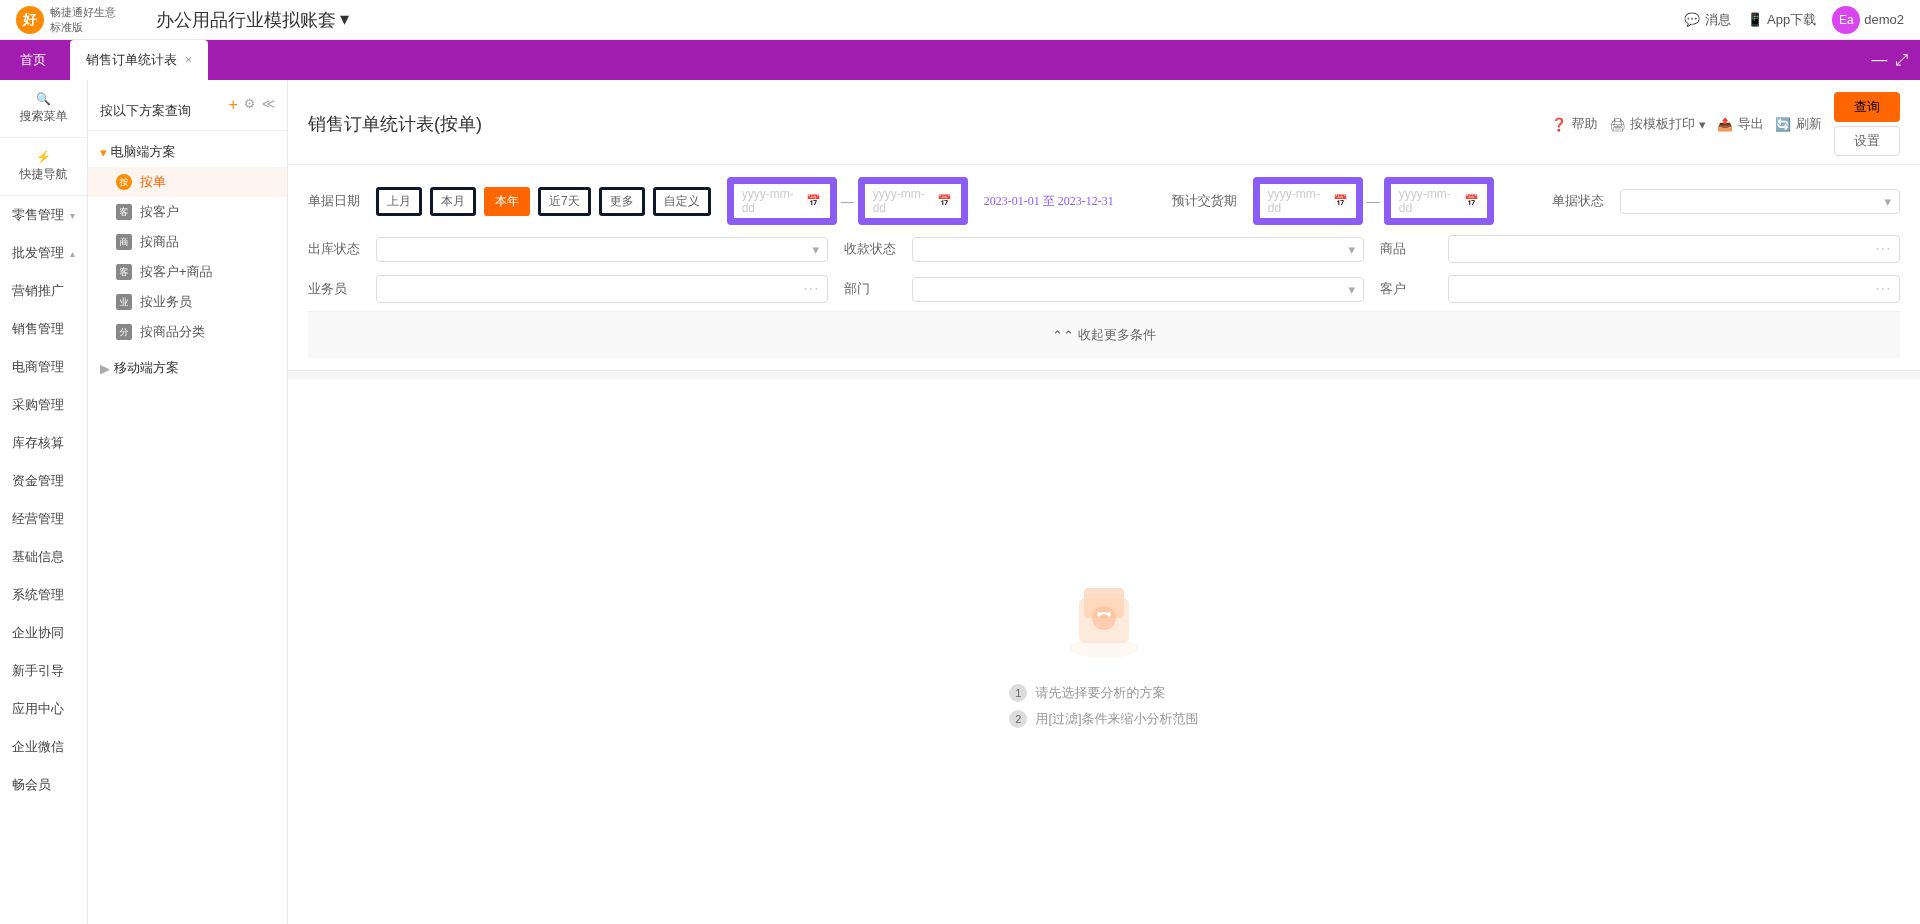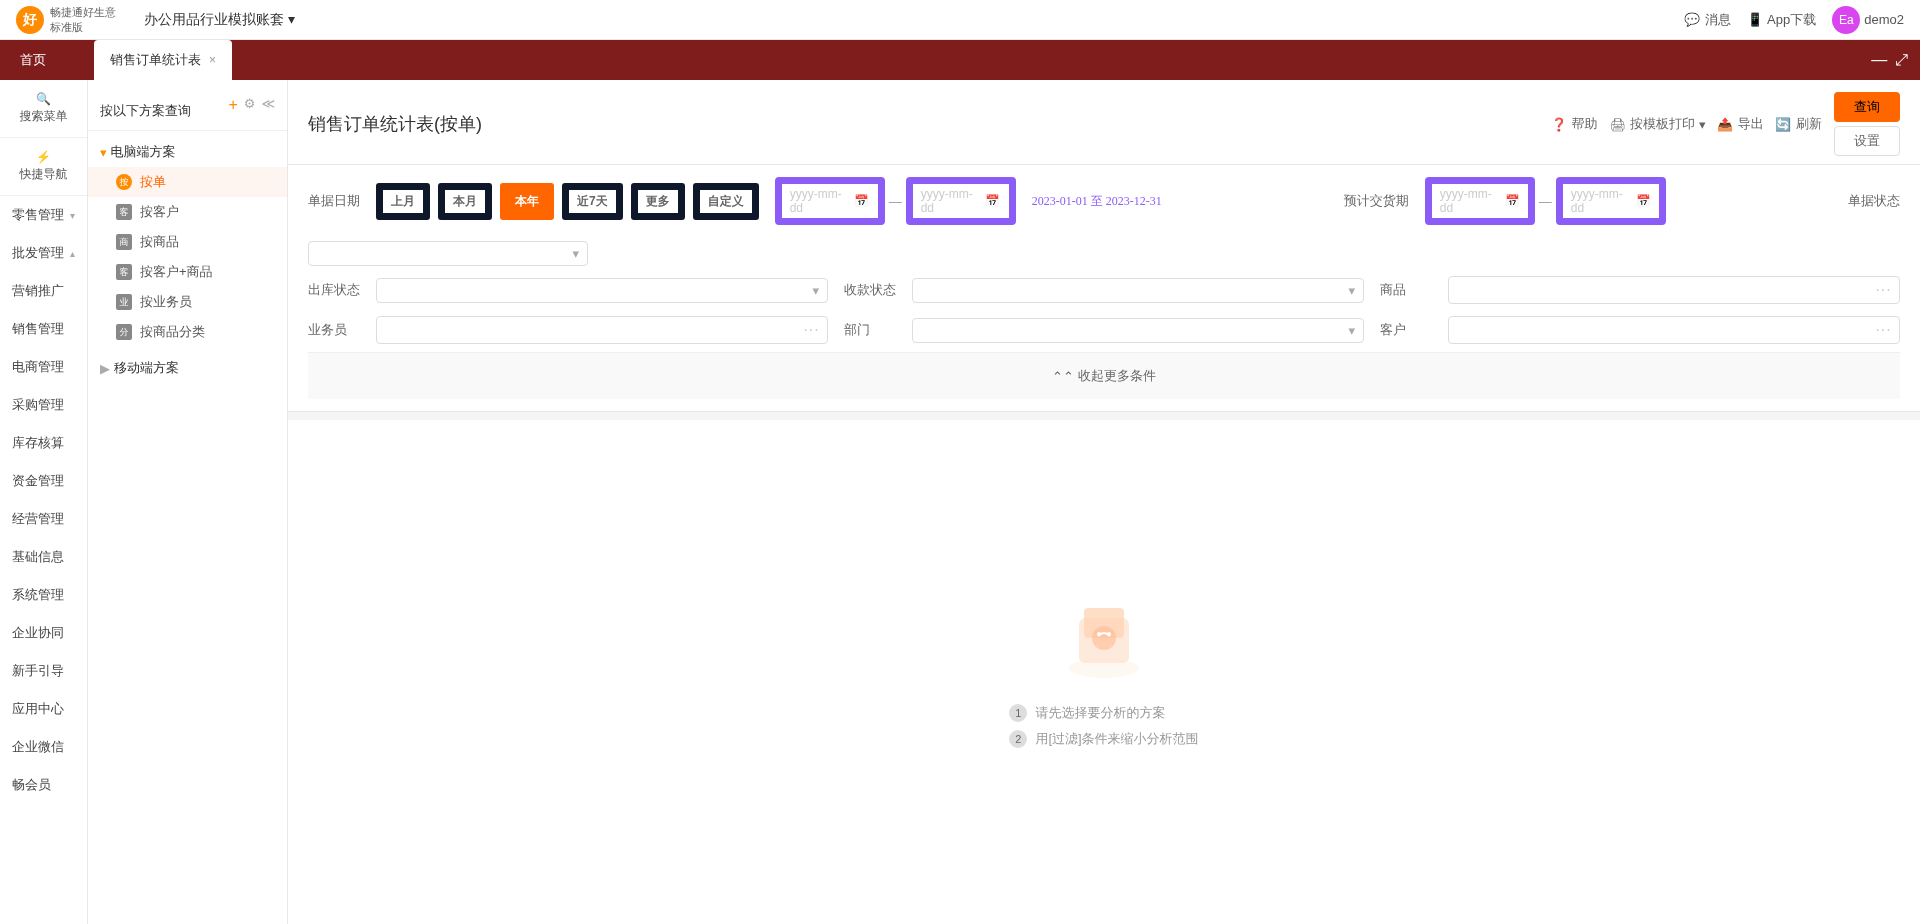--- a/index.html
+++ b/index.html
@@ -4,27 +4,27 @@
   <style>
     * { box-sizing: border-box; margin: 0; padding: 0; }
     body { font-family: 'Microsoft YaHei', 'PingFang SC', sans-serif; font-size: 13px; background: #f5f5f5; color: #333; display: flex; flex-direction: column; height: 924px; overflow: hidden; }
 
     
     .topbar { height: 40px; background: #fff; border-bottom: 1px solid #e8e8e8; display: flex; align-items: center; justify-content: space-between; padding: 0 16px; flex-shrink: 0; }
     .topbar-left { display: flex; align-items: center; gap: 8px; }
     .logo-area { display: flex; align-items: center; gap: 6px; }
     .logo-circle { width: 28px; height: 28px; background: #ff8c00; border-radius: 50%; display: flex; align-items: center; justify-content: center; color: white; font-size: 14px; font-weight: bold; }
     .logo-text { font-size: 11px; color: #666; line-height: 1.3; }
-    .app-selector { display: flex; gap: 4px; color: #333; font-size: 14px; cursor: pointer; margin-left: 20px; }
+    .app-selector { display: flex; gap: 4px; color: #333; font-size: 18px; cursor: pointer; margin-left: 32px; }
     .topbar-right { display: flex; align-items: center; gap: 16px; color: #555; font-size: 13px; }
     .topbar-btn { display: flex; align-items: center; gap: 4px; cursor: pointer; }
     .avatar { width: 28px; height: 28px; border-radius: 50%; background: #d946ef; display: flex; align-items: center; justify-content: center; color: white; font-size: 12px; }
 
     
-    .tabbar { height: 40px; background: #7f1d1d; display: flex; align-items: center; padding: 0 0; flex-shrink: 0; gap: 24px; }
+    .tabbar { height: 40px; background: #a21caf; display: flex; align-items: center; padding: 0 0; flex-shrink: 0; }
     .tab-home { padding: 0 20px; color: white; font-size: 13px; cursor: pointer; height: 100%; display: flex; align-items: center; }
     .tab-active { background: white; color: #333; height: 100%; padding: 0 16px; display: flex; align-items: center; gap: 8px; border-radius: 4px 4px 0 0; margin-left: 4px; font-size: 13px; }
     .tab-close { color: #999; cursor: pointer; font-size: 12px; }
     .tab-actions { margin-left: auto; display: flex; align-items: center; gap: 8px; padding-right: 12px; }
     .tab-action-btn { color: white; cursor: pointer; font-size: 16px; }
 
     
     .main-layout { display: flex; flex: 1; overflow: hidden; }
 
     
@@ -53,21 +53,21 @@
     .page-actions { display: flex; align-items: center; gap: 12px; color: #666; font-size: 13px; }
     .page-action-btn { display: flex; align-items: center; gap: 4px; cursor: pointer; color: #666; }
     .query-btn { background: #ff6600; color: #000000; border: none; padding: 6px 20px; border-radius: 4px; cursor: pointer; font-size: 13px; }
     .settings-btn { border: 1px solid #ddd; background: white; padding: 5px 16px; border-radius: 4px; cursor: pointer; font-size: 13px; color: #666; }
 
     
     .filter-area { background: white; padding: 12px 20px; border-bottom: 1px solid #e8e8e8; flex-shrink: 0; }
     .filter-row { display: flex; align-items: center; gap: 16px; margin-bottom: 10px; flex-wrap: wrap; }
     .filter-label { color: #666; font-size: 13px; white-space: nowrap; flex-shrink: 0; }
     .filter-date-group { display: flex; align-items: center; gap: 8px; }
-    .date-btn { padding: 3px 8px; border-radius: 3px; font-size: 12px; cursor: pointer; border: 7px solid #0f172a; color: #666; background: white; font-weight: bold; }
+    .date-btn { padding: 3px 8px; border-radius: 3px; font-size: 12px; cursor: pointer; border: 3px solid #0f172a; color: #666; background: white; }
     .date-btn.active { background: #ff6600; color: white; border-color: #ff6600; }
     .date-range { display: flex; align-items: center; gap: 4px; }
     .date-input { border: 7px solid #8b5cf6; border-radius: 4px; padding: 3px 8px; font-size: 12px; color: #999; width: 110px; display: flex; align-items: center; justify-content: space-between; }
     .date-separator { color: #999; }
     .filter-select { display: flex; align-items: center; border: 1px solid #ddd; border-radius: 4px; padding: 4px 8px; min-width: 160px; cursor: pointer; background: white; justify-content: space-between; }
     .filter-select-wide { min-width: 280px; }
     .filter-date-hint { color: #8b5cf6; font-size: 12px; font-family: Liberation Serif, serif; }
     .collapse-btn { display: flex; align-items: center; justify-content: center; gap: 4px; color: #666; font-size: 13px; cursor: pointer; padding: 6px; }
 
     

